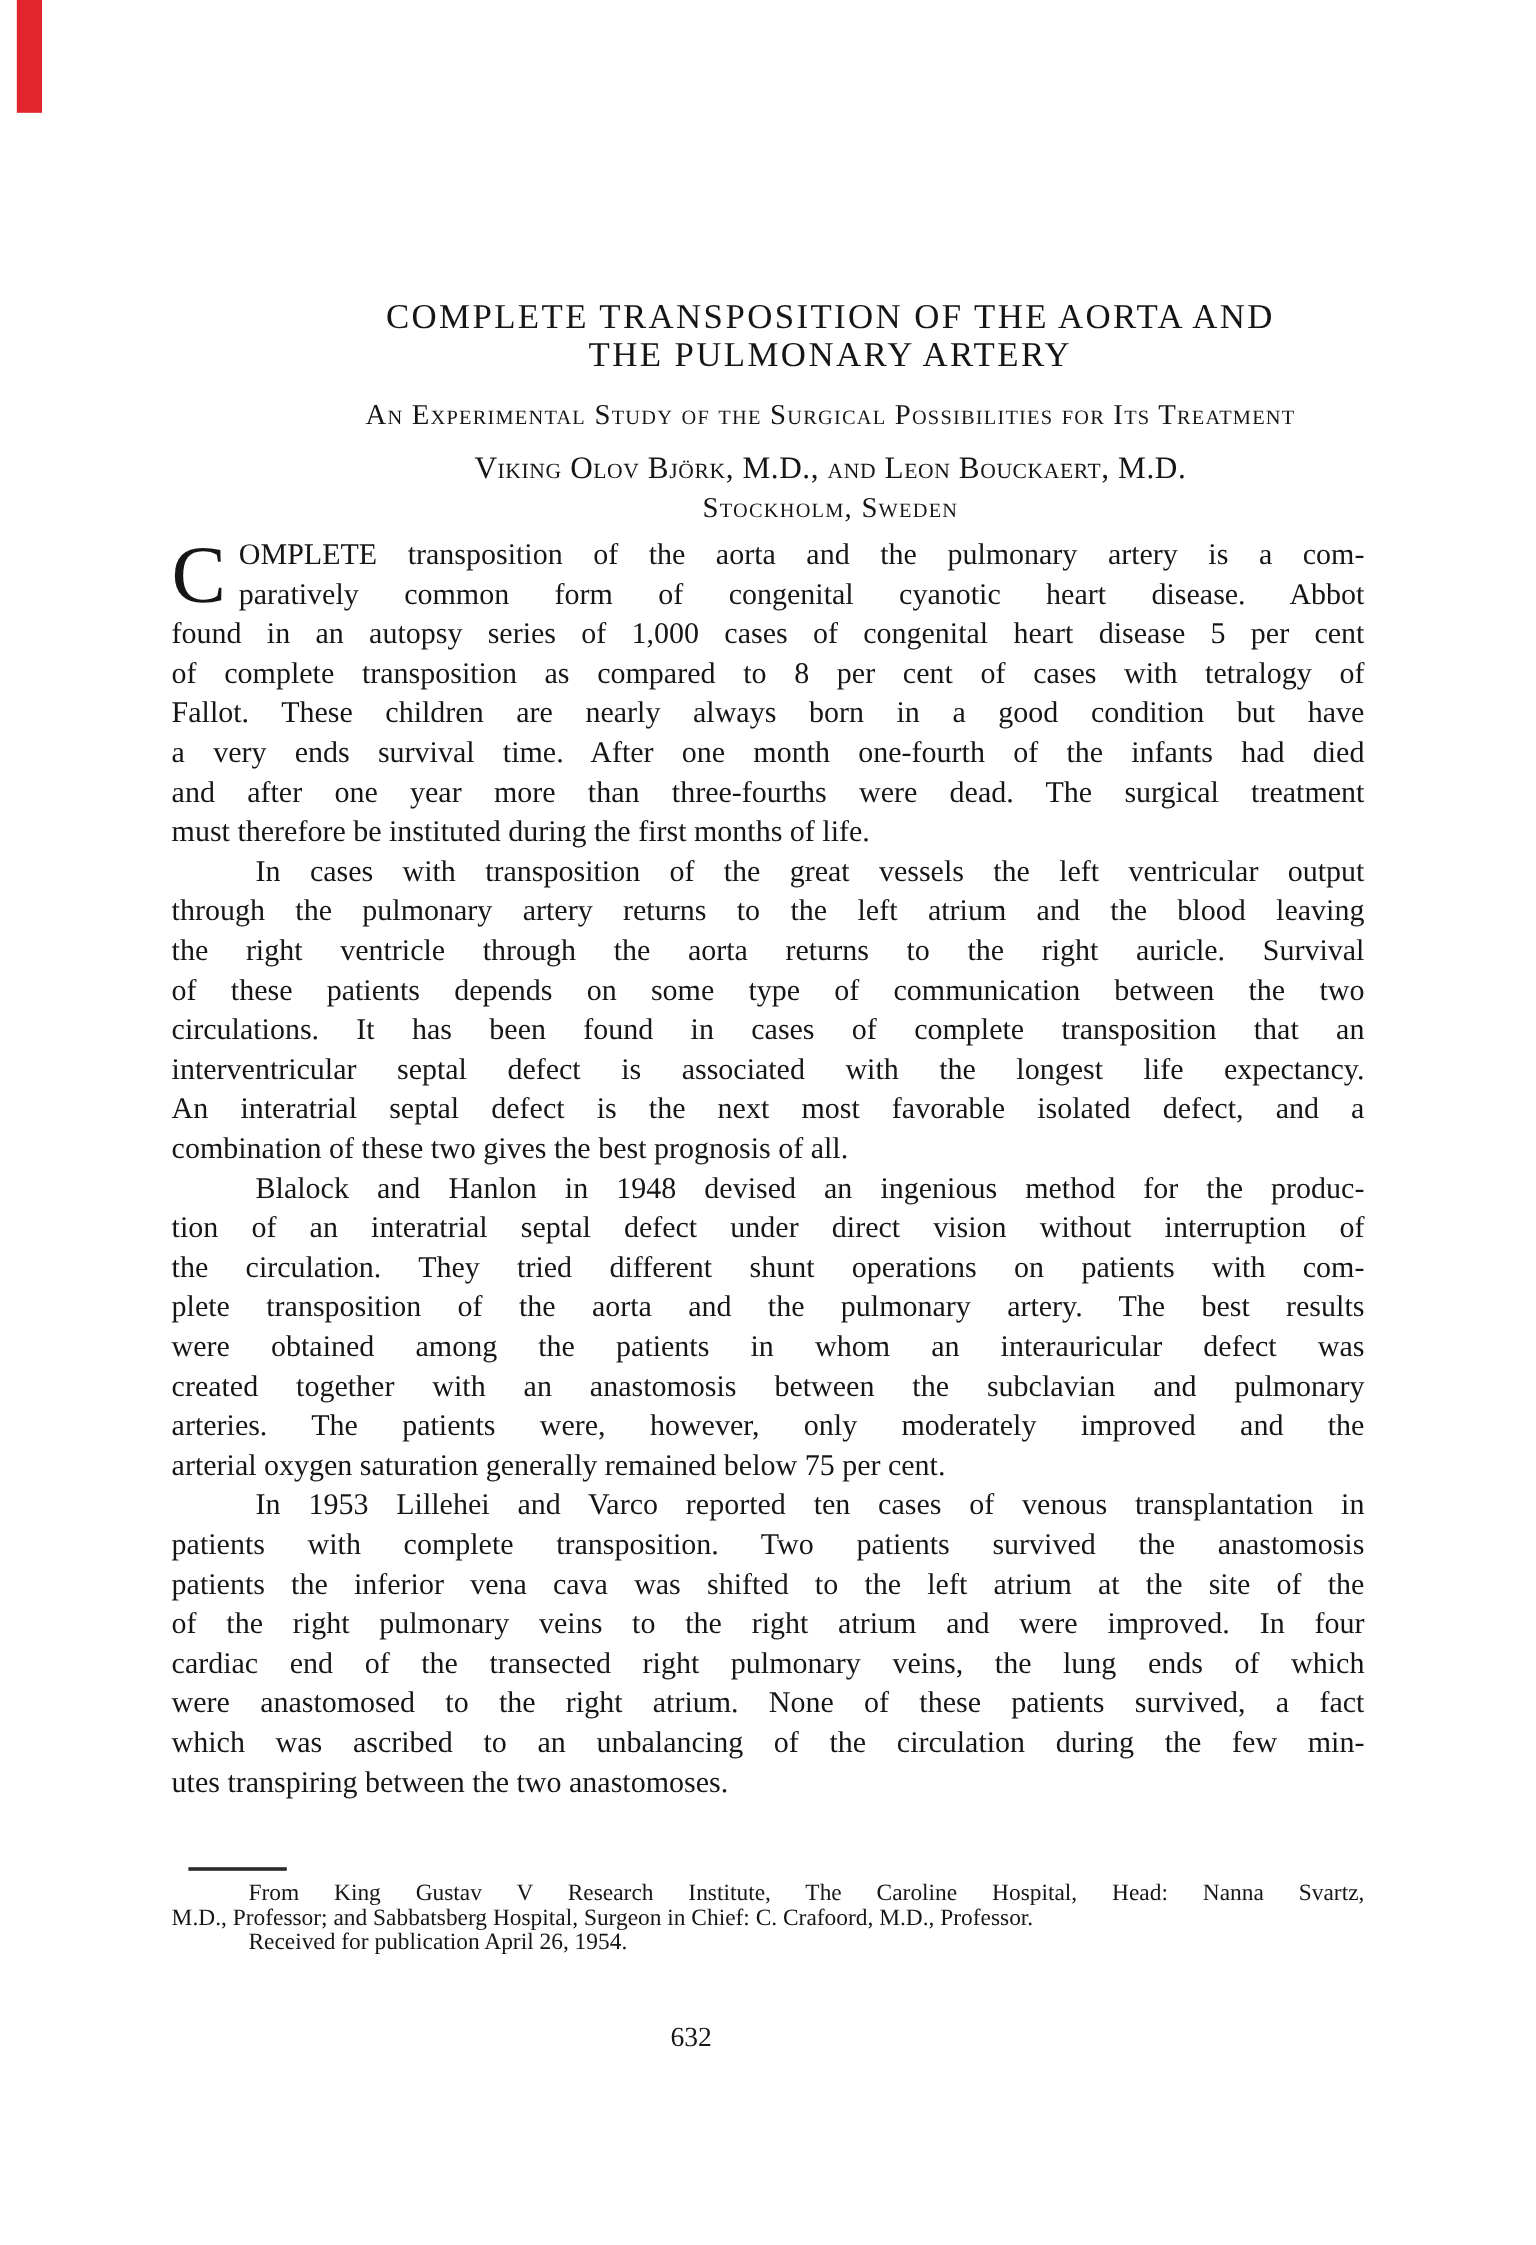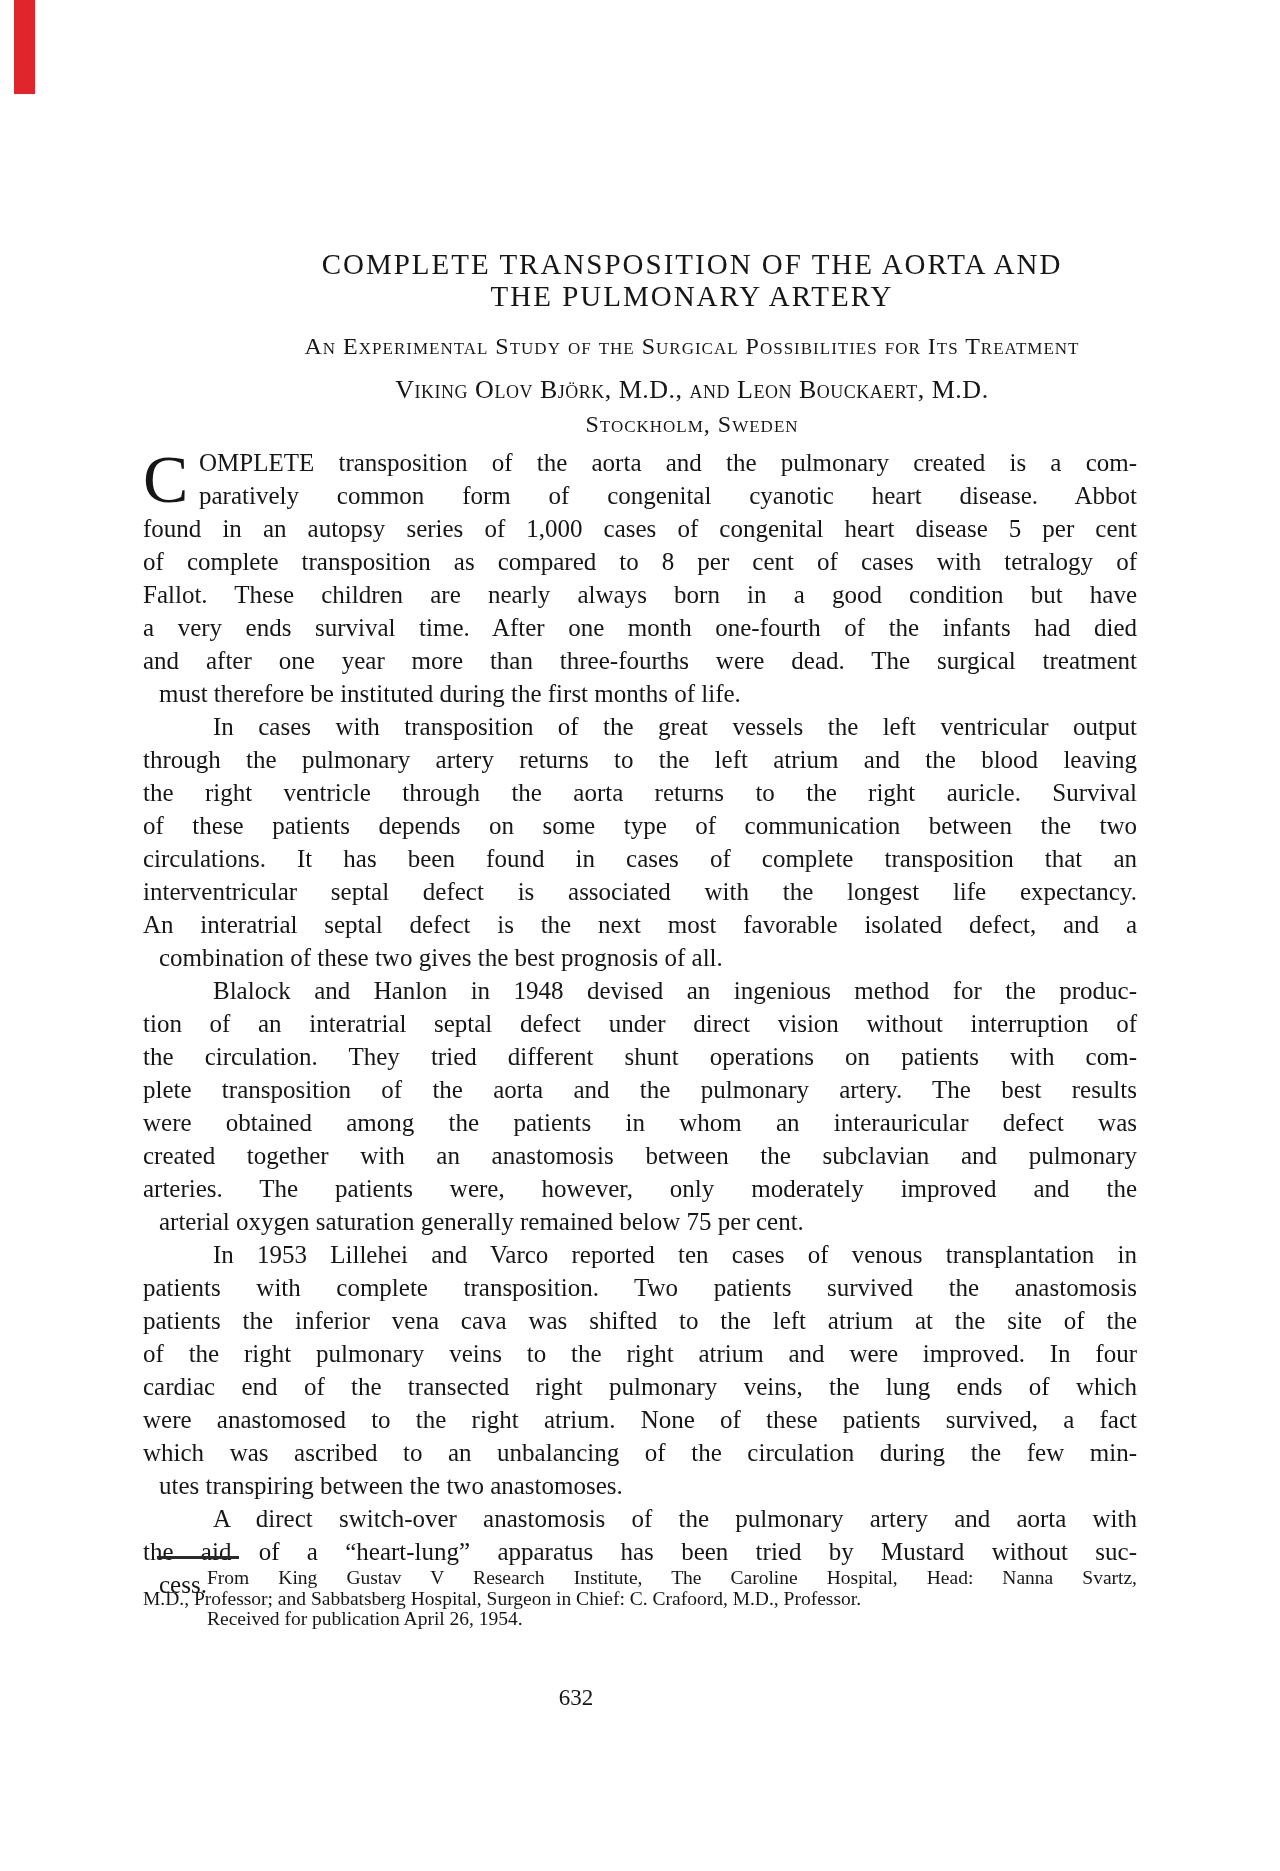--- a/index.html
+++ b/index.html
@@ -10,21 +10,21 @@
   .edge-marker{position:absolute;left:14px;top:0;width:21px;height:94px;}
   .header{position:absolute;left:16px;top:248px;width:1280px;text-align:center;margin-left:36px;}
   .title{font-size:29px;line-height:32px;letter-spacing:2px;font-weight:400;margin:0;}
   .subtitle{margin-top:23px;font-size:24px;line-height:22px;font-variant:small-caps;letter-spacing:1px;}
   .authors{margin-top:21px;font-size:26px;line-height:24px;font-variant:small-caps;letter-spacing:.5px;}
   .location{margin-top:11px;font-size:24px;line-height:22px;font-variant:small-caps;letter-spacing:1px;}
   .body{position:absolute;left:143px;top:446px;width:994px;}
   .para{margin:0;}
   .line{height:33px;line-height:33px;font-size:25px;
         text-align:justify;text-align-last:justify;white-space:nowrap;}
-  .line.last{text-align-last:left;margin-left:16px;}
+  .line.last{text-align-last:left;}
   .line.indent{text-indent:70px;}
   .dropcap{float:left;width:50px;height:66px;line-height:66px;font-size:68px;
            margin-right:6px;text-align:left;}
   .footnote{position:absolute;left:143px;top:1556px;width:994px;}
   .footnote-rule{width:82px;height:3px;background:#2a2a2a;margin:0 0 9px 14px;}
   .fline{font-size:19.5px;line-height:20.5px;height:20.5px;white-space:nowrap;}
   .fline.justify{text-align:justify;text-align-last:justify;}
   .fline.ind{text-indent:64px;}
   .pagenum{position:absolute;left:0;top:1686px;width:1152px;text-align:center;
            font-size:23px;line-height:24px;}
@@ -42,21 +42,21 @@
       <div>THE PULMONARY ARTERY</div>
     </h1>
     <div class="subtitle">An Experimental Study of the Surgical Possibilities for Its Treatment</div>
     <div class="authors">Viking Olov Björk, M.D., and Leon Bouckaert, M.D.</div>
     <div class="location">Stockholm, Sweden</div>
   </div>
 
   <div class="body">
       <div class="para">
         <span class="dropcap">C</span>
-        <div class="line">OMPLETE transposition of the aorta and the pulmonary created is a com-</div>
+        <div class="line">OMPLETE transposition of the aorta and the pulmonary artery is a com-</div>
         <div class="line">paratively common form of congenital cyanotic heart disease.  Abbot</div>
         <div class="line">found in an autopsy series of 1,000 cases of congenital heart disease 5 per cent</div>
         <div class="line">of complete transposition as compared to 8 per cent of cases with tetralogy of</div>
         <div class="line">Fallot.  These children are nearly always born in a good condition but have</div>
         <div class="line">a very ends survival time.  After one month one-fourth of the infants had died</div>
         <div class="line">and after one year more than three-fourths were dead.  The surgical treatment</div>
         <div class="line last">must therefore be instituted during the first months of life.</div>
       </div>
       <div class="para">
         <div class="line indent">In cases with transposition of the great vessels the left ventricular output</div>
@@ -81,25 +81,20 @@
       <div class="para">
         <div class="line indent">In 1953 Lillehei and Varco reported ten cases of venous transplantation in</div>
         <div class="line">patients with complete transposition.  Two patients survived the anastomosis</div>
         <div class="line">patients the inferior vena cava was shifted to the left atrium at the site of the</div>
         <div class="line">of the right pulmonary veins to the right atrium and were improved.  In four</div>
         <div class="line">cardiac end of the transected right pulmonary veins, the lung ends of which</div>
         <div class="line">were anastomosed to the right atrium.  None of these patients survived, a fact</div>
         <div class="line">which was ascribed to an unbalancing of the circulation during the few min-</div>
         <div class="line last">utes transpiring between the two anastomoses.</div>
       </div>
-      <div class="para">
-        <div class="line indent">A direct switch-over anastomosis of the pulmonary artery and aorta with</div>
-        <div class="line">the aid of a “heart-lung” apparatus has been tried by Mustard without suc-</div>
-        <div class="line last">cess.</div>
-      </div>
     </div>
 
   <div class="footnote">
     <div class="footnote-rule"></div>
     <div>
         <div class="fline ind justify">From King Gustav V Research Institute, The Caroline Hospital, Head:  Nanna Svartz,</div>
         <div class="fline">M.D., Professor; and Sabbatsberg Hospital, Surgeon in Chief:  C. Crafoord, M.D., Professor.</div>
         <div class="fline ind">Received for publication April 26, 1954.</div>
       </div>
   </div>

